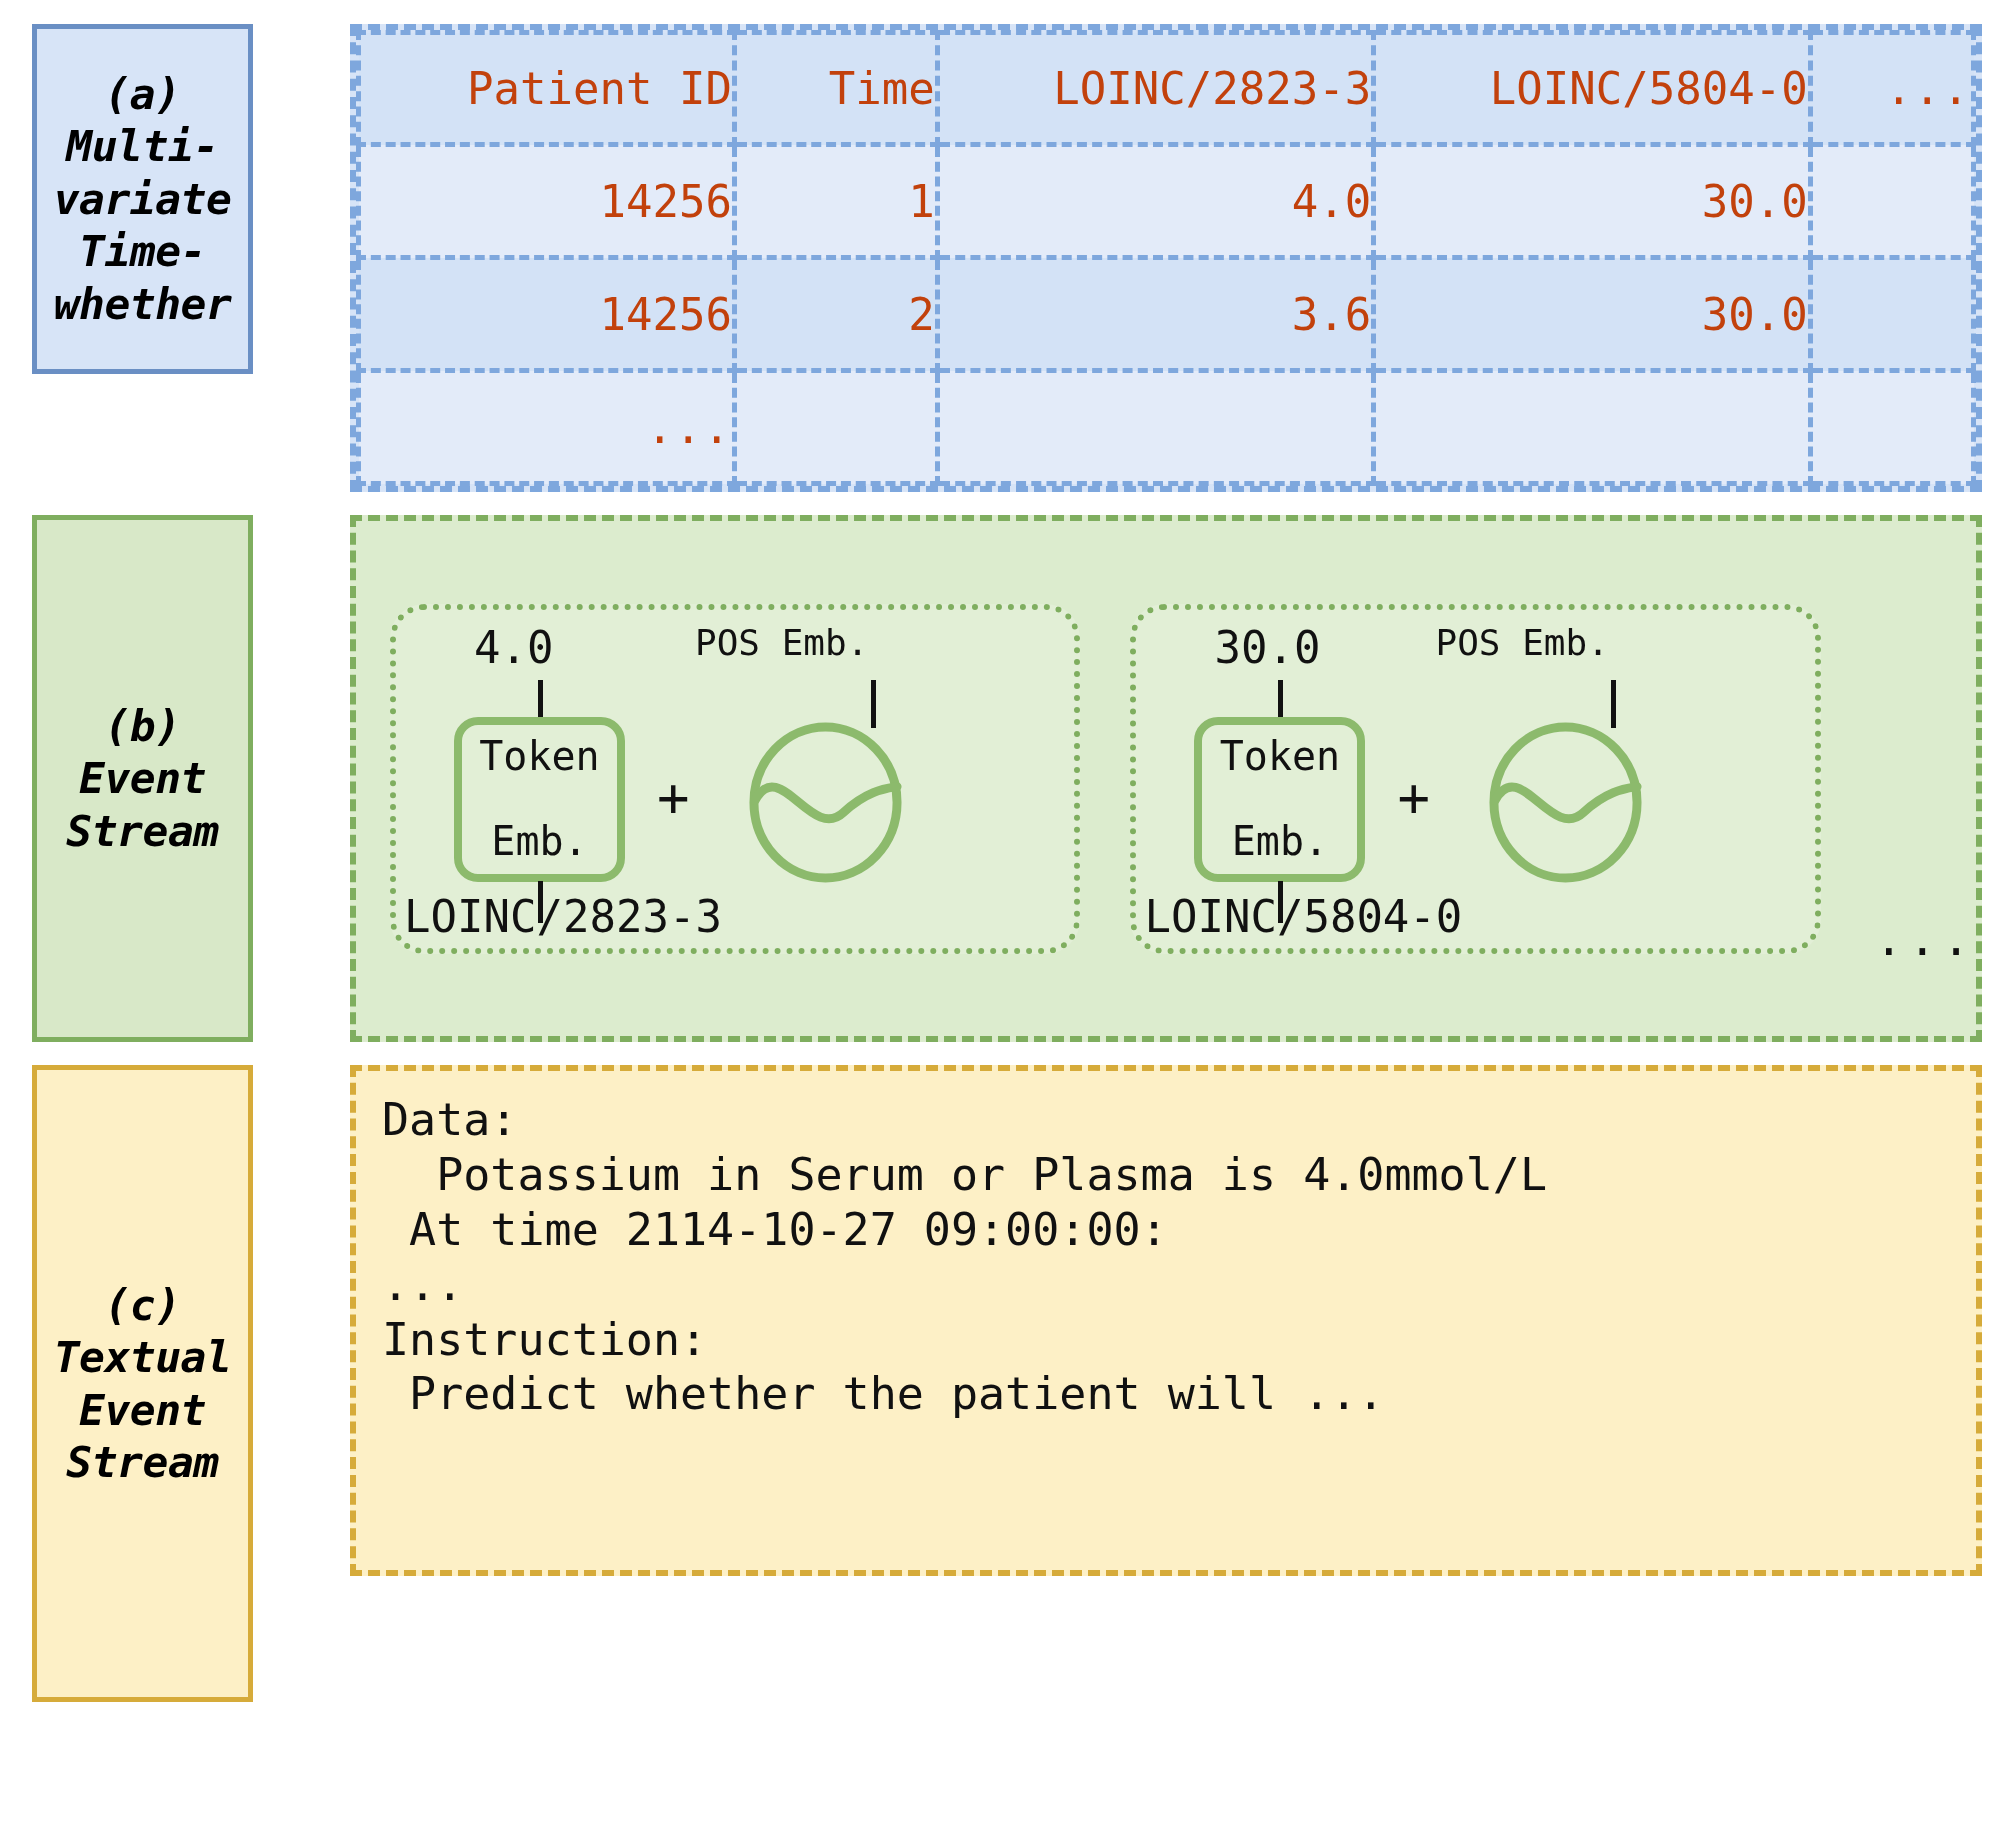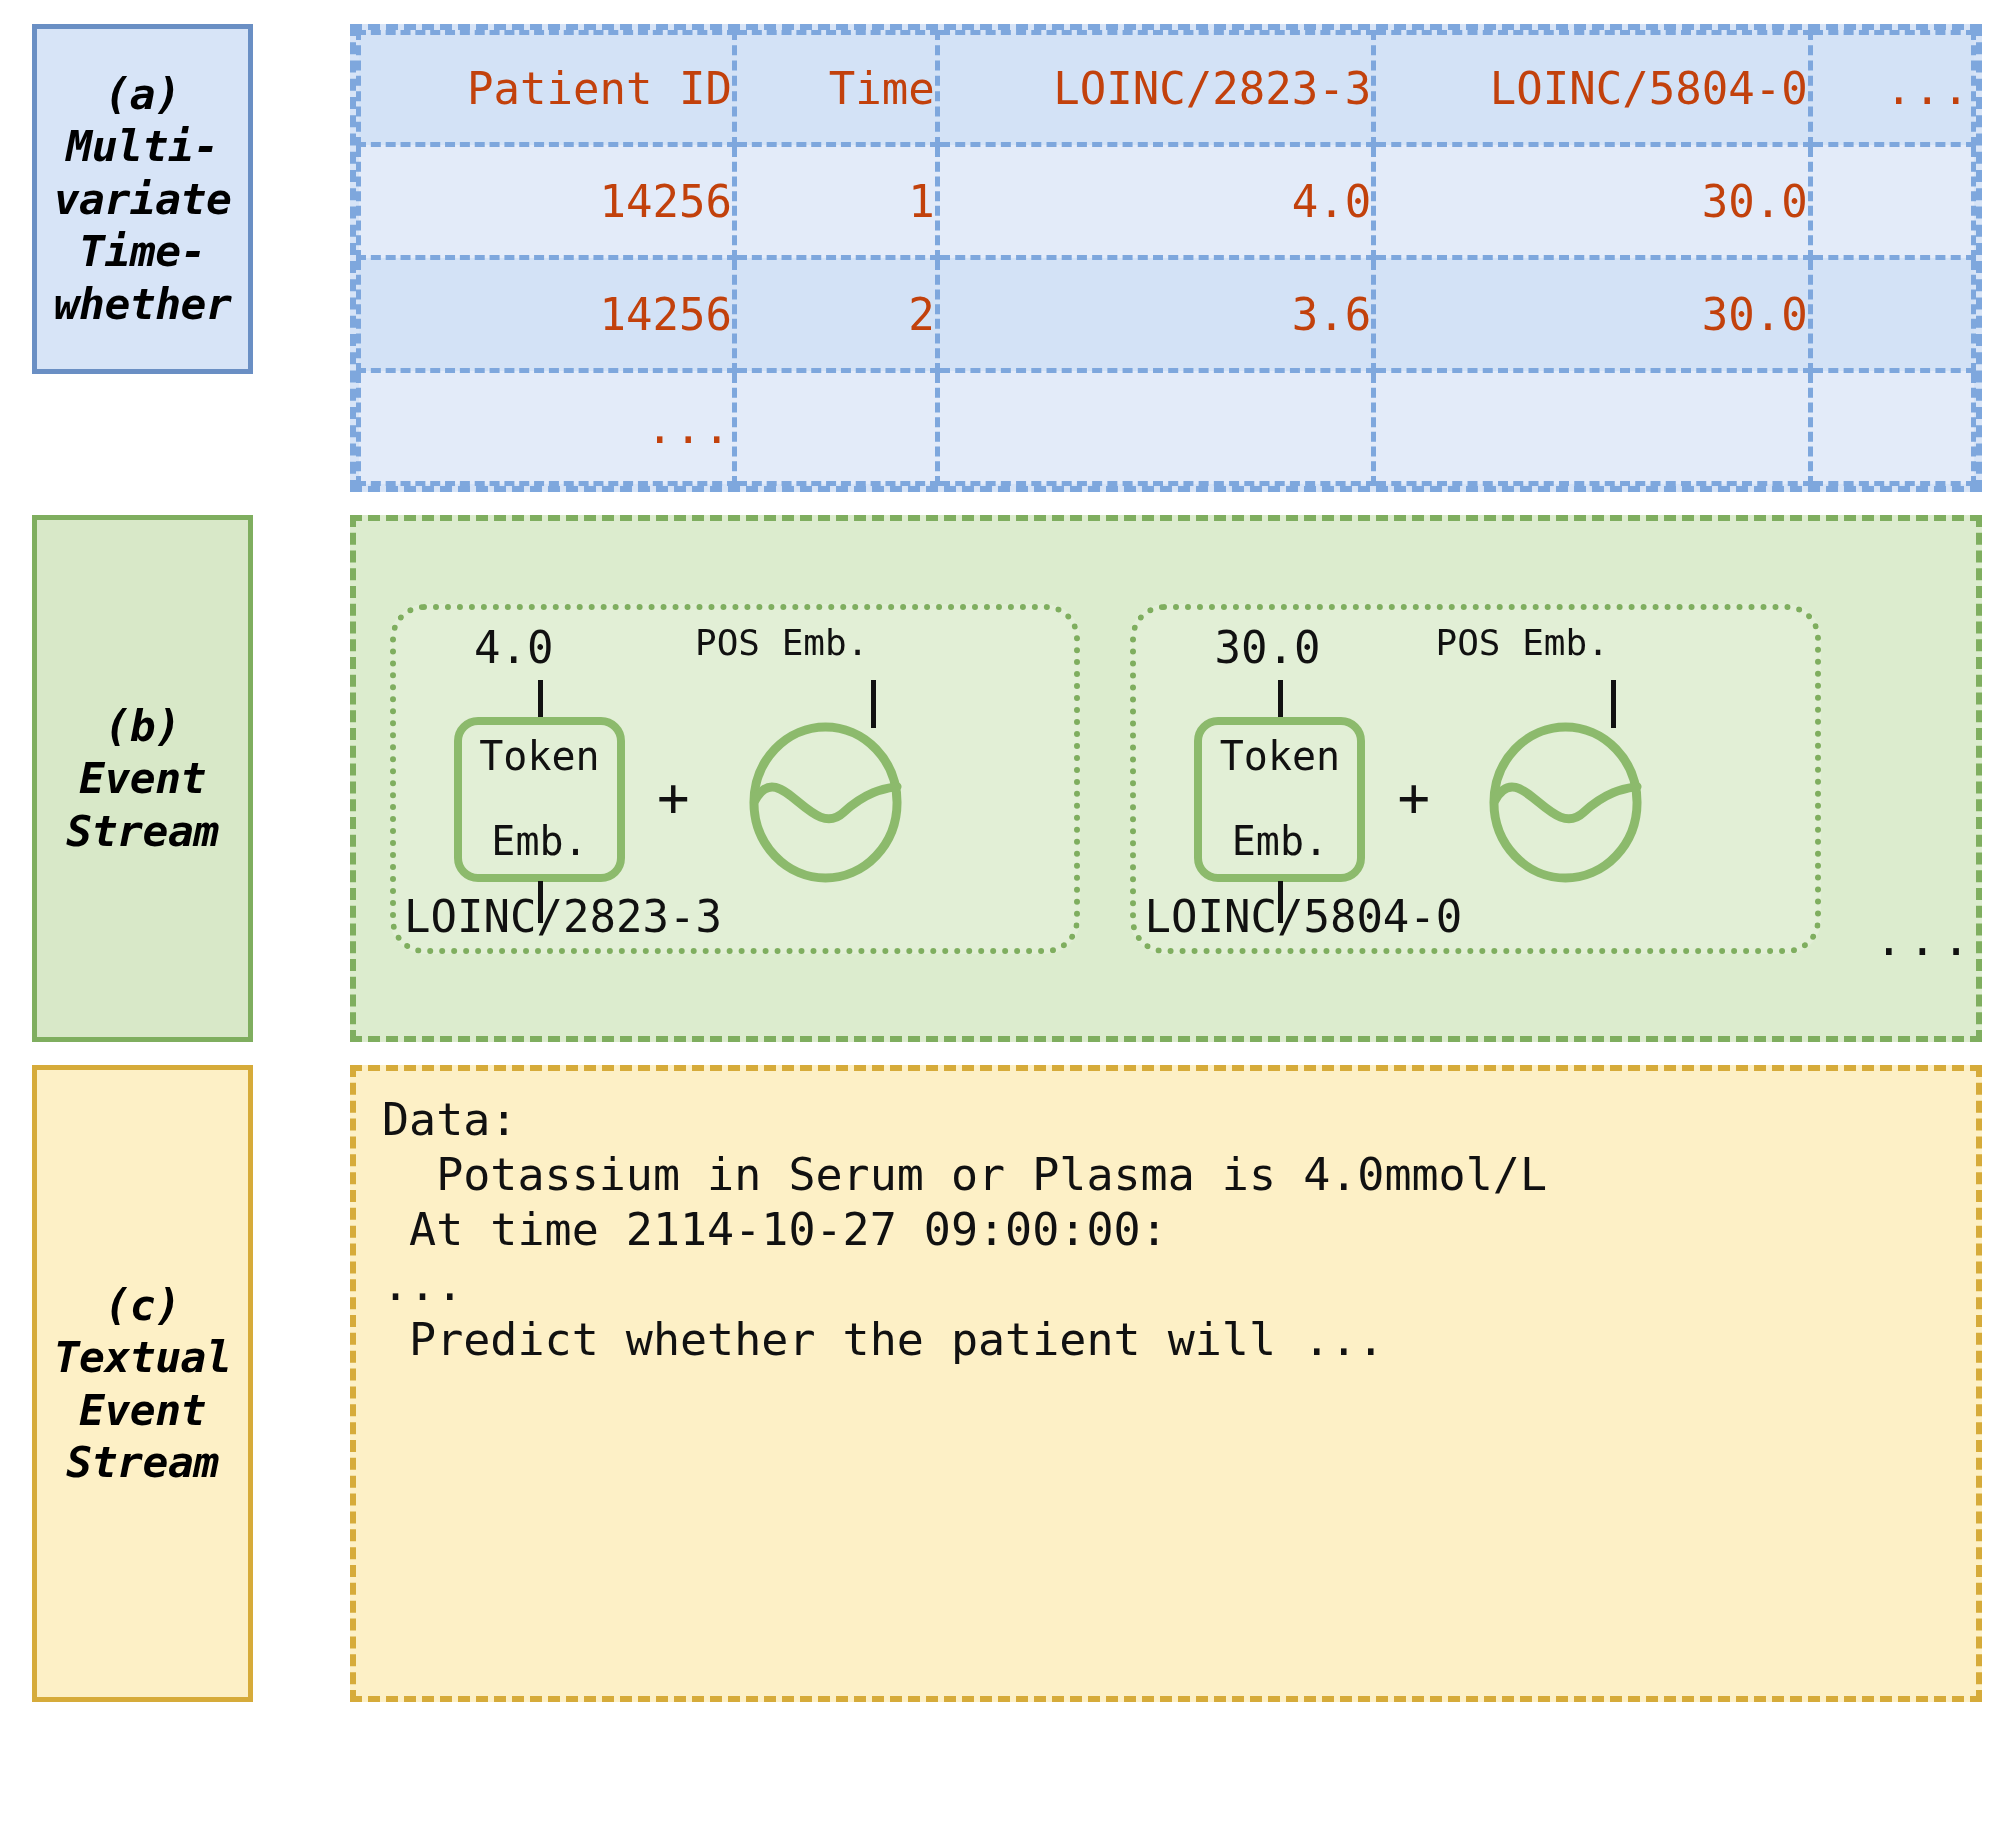--- a/index.html
+++ b/index.html
@@ -244,22 +244,23 @@
     <div class="b-ellipsis">...</div>
   </div>
 
   <div class="label-box label-c" style="left:32px;top:1065px;width:221px;height:637px;position:absolute;">
     <span class="lbl-line">(c)</span>
     <span class="lbl-line">Textual</span>
     <span class="lbl-line">Event</span>
     <span class="lbl-line">Stream</span>
   </div>
 
-  <div class="panel-c" style="left:350px;top:1065px;width:1632px;height:637px;">
+  <div class="panel-c" style="left:350px;top:1065px;width:1632px;height:511px;">
     <div class="txt-line">Data:</div>
     <div class="txt-line">  Potassium in Serum or Plasma is 4.0mmol/L</div>
     <div class="txt-line"> At time 2114-10-27 09:00:00:</div>
     <div class="txt-line">...</div>
+    <div class="txt-line">Instruction:</div>
     <div class="txt-line"> Predict whether the patient will ...</div>
   </div>
 
 </div>
 
 
 </body></html>

